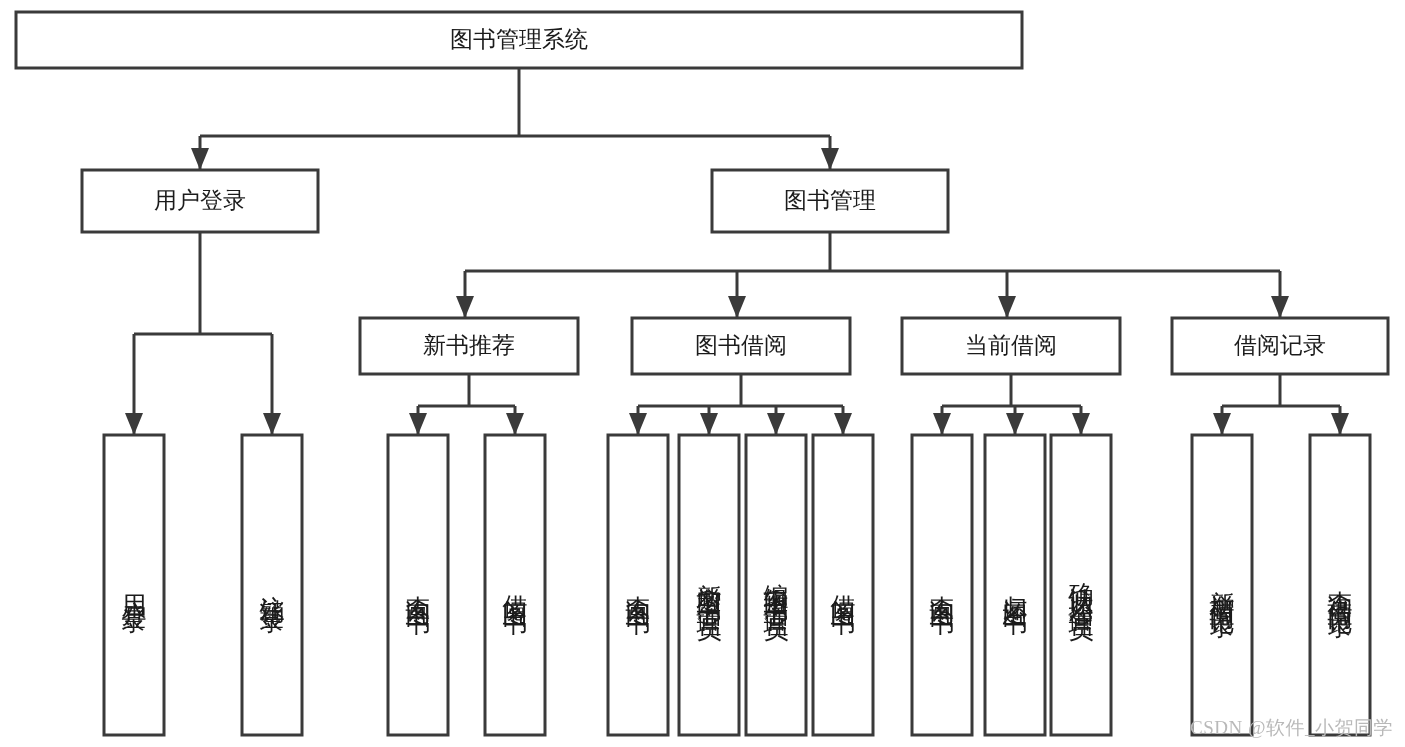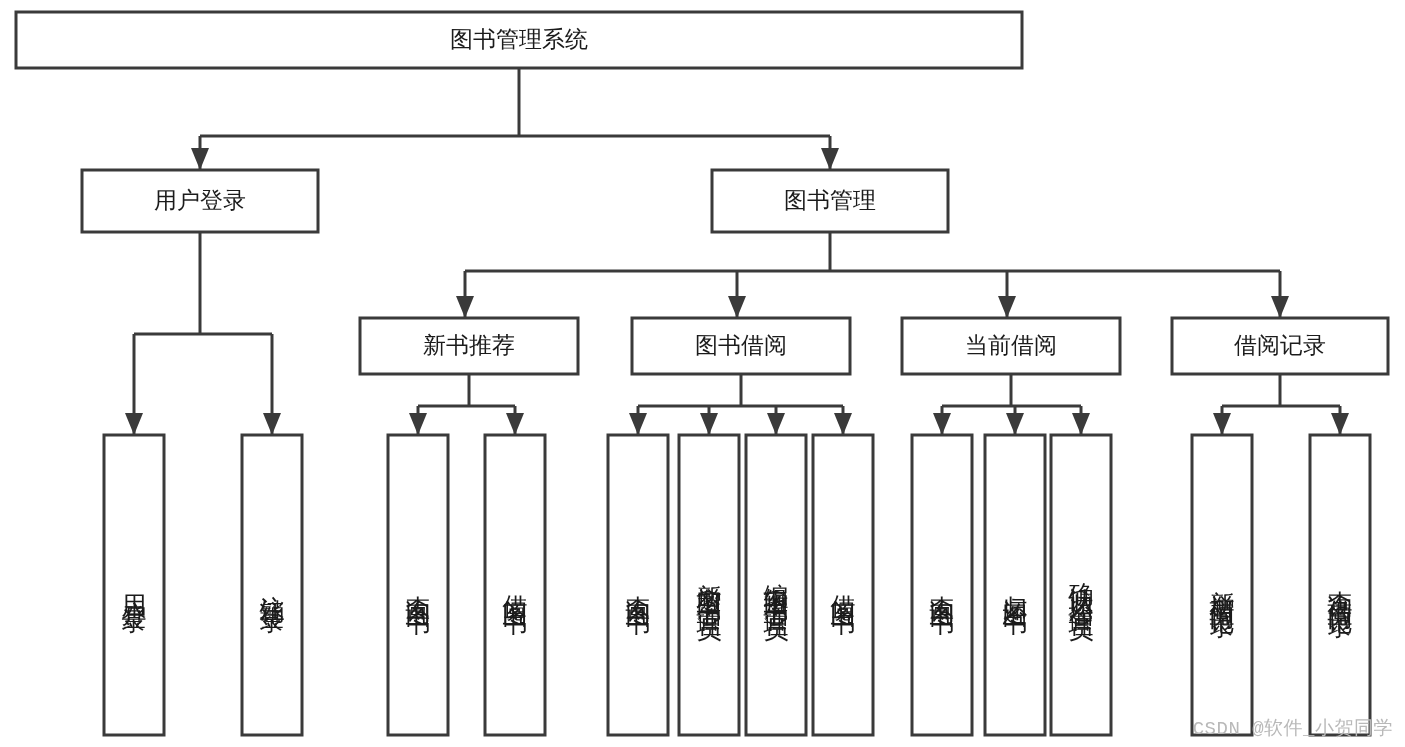--- a/index.html
+++ b/index.html
@@ -64,21 +64,21 @@
     font-size: 25px;
     line-height: 1;
     letter-spacing: 5px;
     color: #1b1b1b;
     white-space: nowrap;
   }
   .watermark {
     position: absolute;
     right: 12px;
     bottom: 6px;
-    font-family: Liberation Mono, monospace;
+    font-family: Liberation Serif, serif;
     font-size: 19px;
     color: #b9b9b9;
     letter-spacing: 0.5px;
     white-space: nowrap;
   }
 </style>
 </head>
 <body>
 
 <div id="diagram-root">

